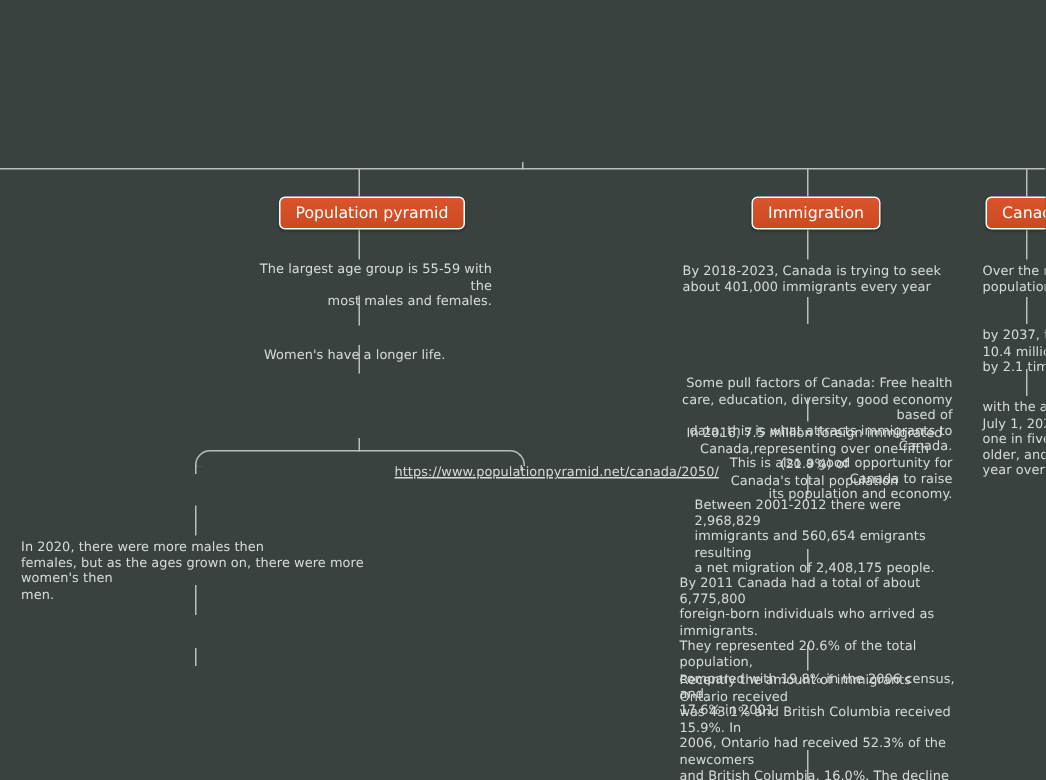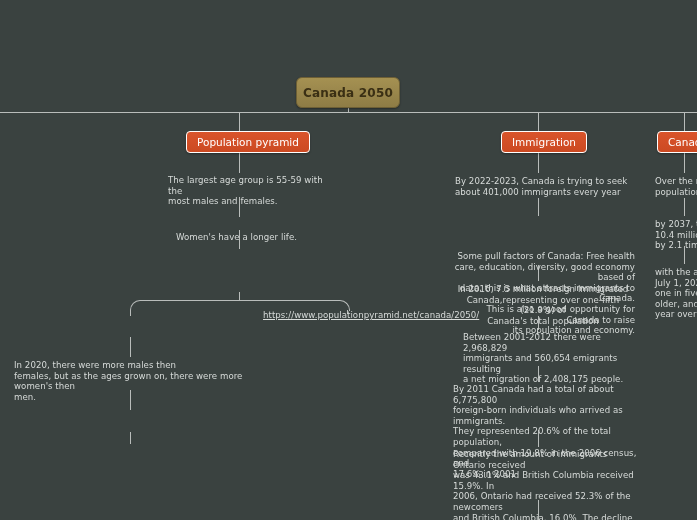--- a/index.html
+++ b/index.html
@@ -98,21 +98,21 @@
     letter-spacing: .05px;
   }
 
   .leaf a, .url-leaf {
     color: #d7dbd9;
     text-decoration: underline;
     font-size: 8.6px;
   }
 
   
-  #leaf-p1 { left: 168px; top: 175px; width: 160px; text-align: left; }
+  #leaf-p1 { left: 168px; top: 175px; width: 160px; text-align: right; }
   #leaf-p2 { left: 176px; top: 232px; width: 130px; }
   #leaf-p3 { left: 152px; top: 250px; width: 185px; text-align: left; }
   #leaf-p4 { left: 45px; top: 309px; width: 190px; text-align: left; }
   #leaf-url { left: 263px; top: 310px; width: 180px; text-align: left; }
   #leaf-p5 { left: 14px; top: 360px; width: 240px; text-align: left; }
   #leaf-p6 { left: 95px; top: 410px; width: 100px; text-align: center; }
 
   
   #leaf-i1 { left: 455px; top: 176px; width: 175px; text-align: left; }
   #leaf-i2 { left: 453px; top: 235px; width: 182px; text-align: right; margin-top: 16px; }
@@ -156,43 +156,40 @@
   <div class="conn v" style="left:538px; top:265px; height:16px;"></div>
   <div class="conn v" style="left:538px; top:316px; height:14px;"></div>
   <div class="conn v" style="left:538px; top:366px; height:16px;"></div>
   <div class="conn v" style="left:538px; top:430px; height:17px;"></div>
   <div class="conn v" style="left:538px; top:500px; height:20px;"></div>
 
   <div class="conn v" style="left:684px; top:153px; height:20px;"></div>
   <div class="conn v" style="left:684px; top:198px; height:18px;"></div>
   <div class="conn v" style="left:684px; top:246px; height:18px;"></div>
 
-  <div class="root-node">
-    <span>Canada 2050</span>
-  </div>
 
   <div class="branch-node" id="node-pyramid">
     <span>Population pyramid</span>
   </div>
   <div class="branch-node" id="node-immigration">
     <span>Immigration</span>
   </div>
   <div class="branch-node" id="node-canada">
     <span>Canada</span>
   </div>
 
   <div class="leaf" id="leaf-p1">The largest age group is 55-59 with the
 most males and females.</div>
   <div class="leaf" id="leaf-p2">Women's have a longer life.</div>
   <a class="url-leaf leaf" id="leaf-url" href="#">https://www.populationpyramid.net/canada/2050/</a>
   <div class="leaf" id="leaf-p5">In 2020, there were more males then
 females, but as the ages grown on, there were more women's then
 men.</div>
 
-  <div class="leaf" id="leaf-i1">By 2022-2023, Canada is trying to seek
+  <div class="leaf" id="leaf-i1">By 2018-2023, Canada is trying to seek
 about 401,000 immigrants every year</div>
   <div class="leaf" id="leaf-i2">Some pull factors of Canada: Free health
 care, education, diversity, good economy based of
 data, this is what attracts immigrants to Canada.
 This is also a good opportunity for Canada to raise
 its population and economy.</div>
   <div class="leaf" id="leaf-i3">In 2016, 7.5 million foreign immigrated
 Canada,representing over one-fifth (21.9%) of
 Canada's total population</div>
   <div class="leaf" id="leaf-i4">Between 2001-2012 there were 2,968,829

